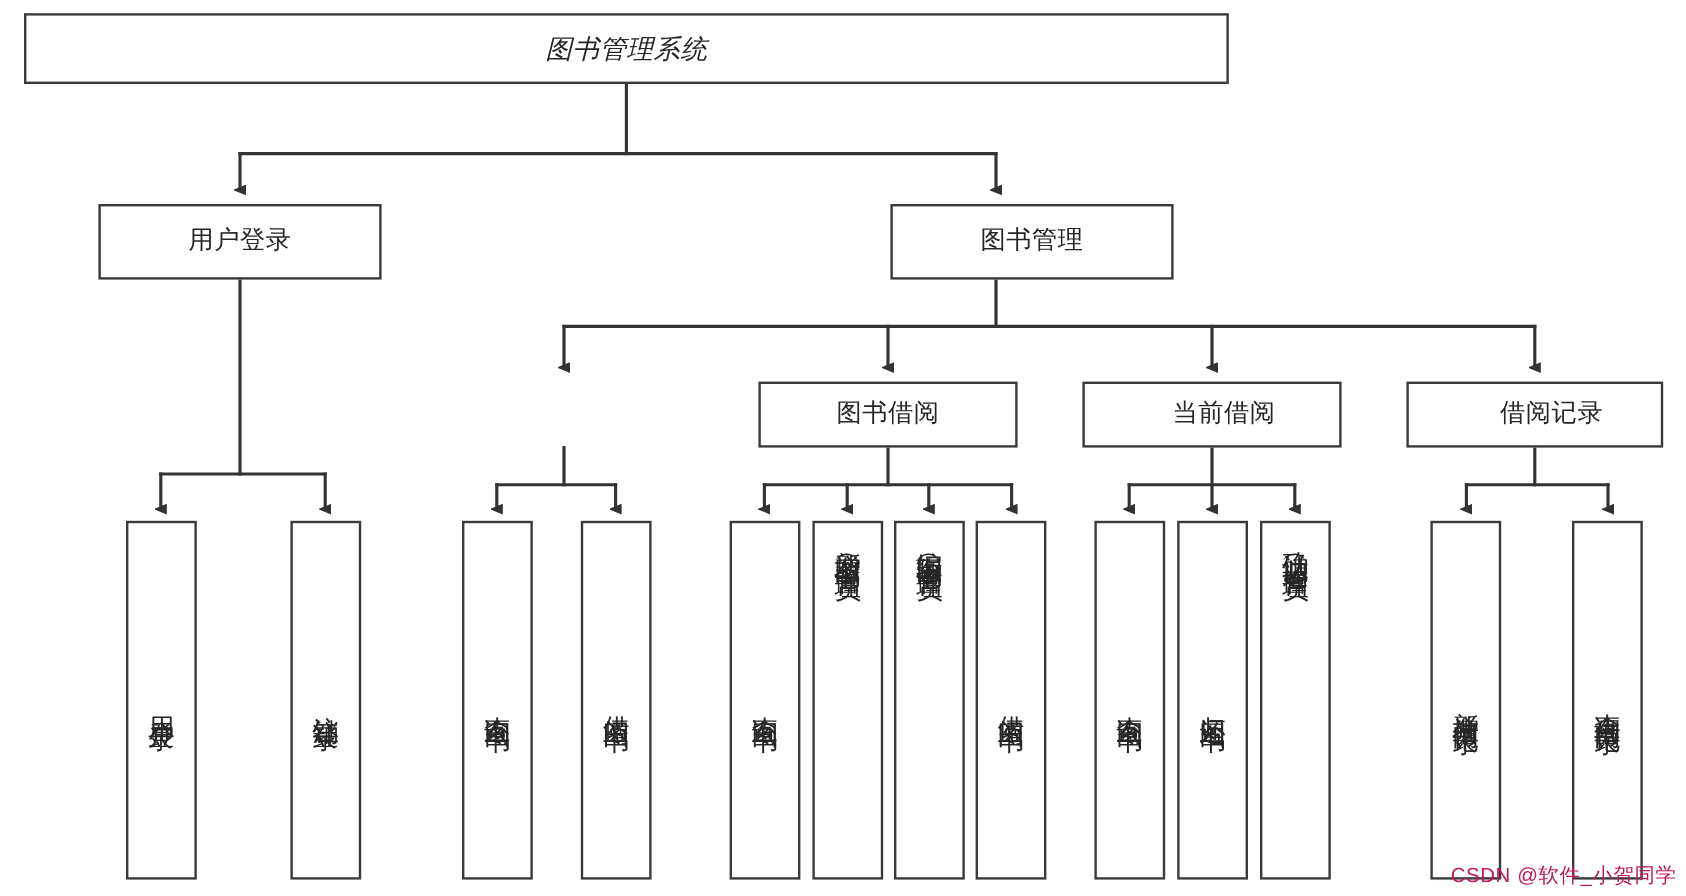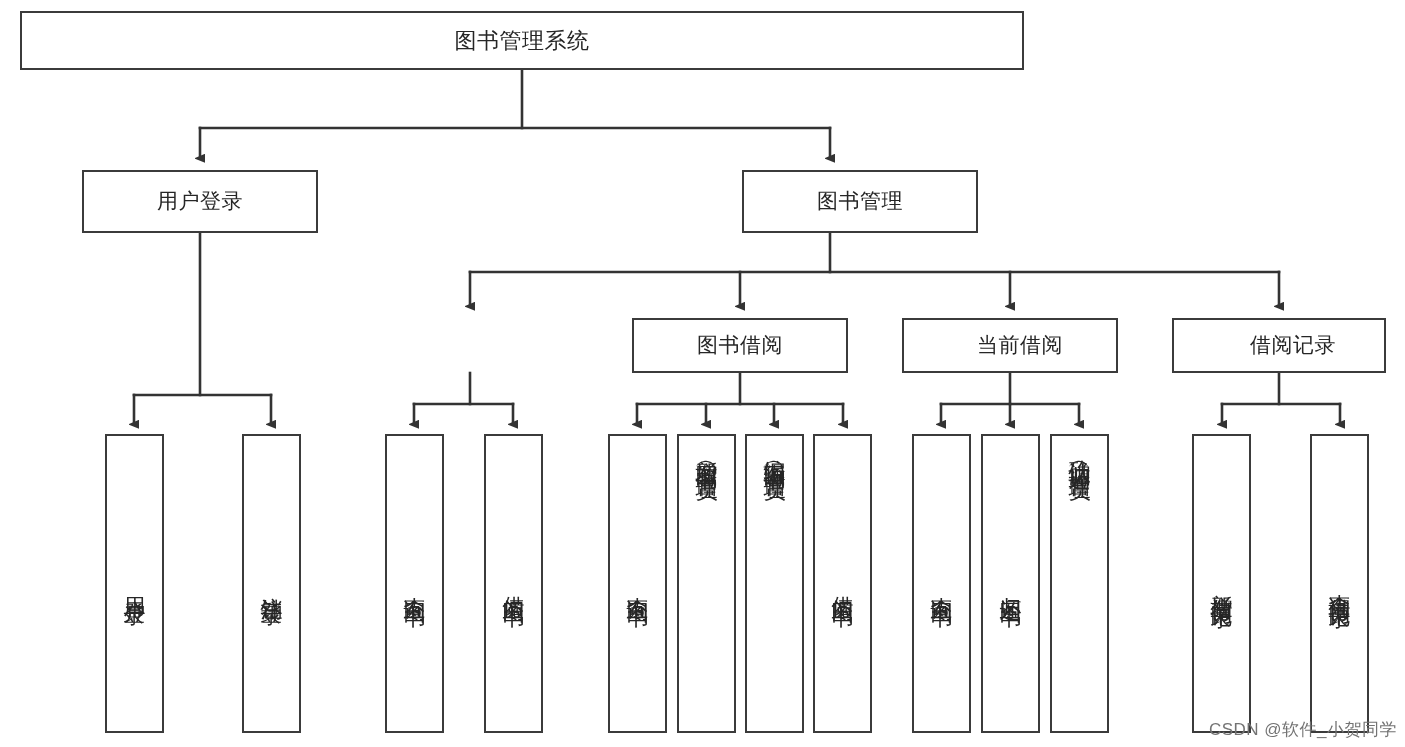--- a/index.html
+++ b/index.html
@@ -64,21 +64,21 @@
   }
   .node.v.center-text {
     align-items: center;
   }
   .node.v.center-text .lbl { padding-top: 0; }
   #watermark {
     position: absolute;
     right: 8px;
     bottom: 6px;
     font-size: 17px;
-    color: #737373;
+    color: #be185d;
     white-space: nowrap;
     letter-spacing: 0.5px;
   }
 </style>
 </head>
 <body>
 
 <div id="canvas">
 
   <svg id="wires" viewBox="0 0 1405 747">
@@ -124,21 +124,21 @@
       <path d="M1010,404 L1010,424" marker-end="url(#arrow)"></path>
       <path d="M1079,404 L1079,424" marker-end="url(#arrow)"></path>
 
       <path d="M1279,373 L1279,404"></path>
       <path d="M1222,404 L1340,404"></path>
       <path d="M1222,404 L1222,424" marker-end="url(#arrow)"></path>
       <path d="M1340,404 L1340,424" marker-end="url(#arrow)"></path>
     </g>
   </svg>
 
-  <div class="node h" id="n-root" style="left:20px; top:11px; width:1004px; height:59px;">
+  <div class="node h" id="n-root" style="left:20px; top:11px; width:1004px; height:59px;font-style:italic;">
     <span class="lbl">图书管理系统</span>
   </div>
 
   <div class="node h" id="n-user-login" style="left:82px; top:170px; width:236px; height:63px;">
     <span class="lbl">用户登录</span>
   </div>
 
   <div class="node h" id="n-book-manage" style="left:712px; top:170px; width:236px; height:63px;margin-left:30px;">
     <span class="lbl">图书管理</span>
   </div>

